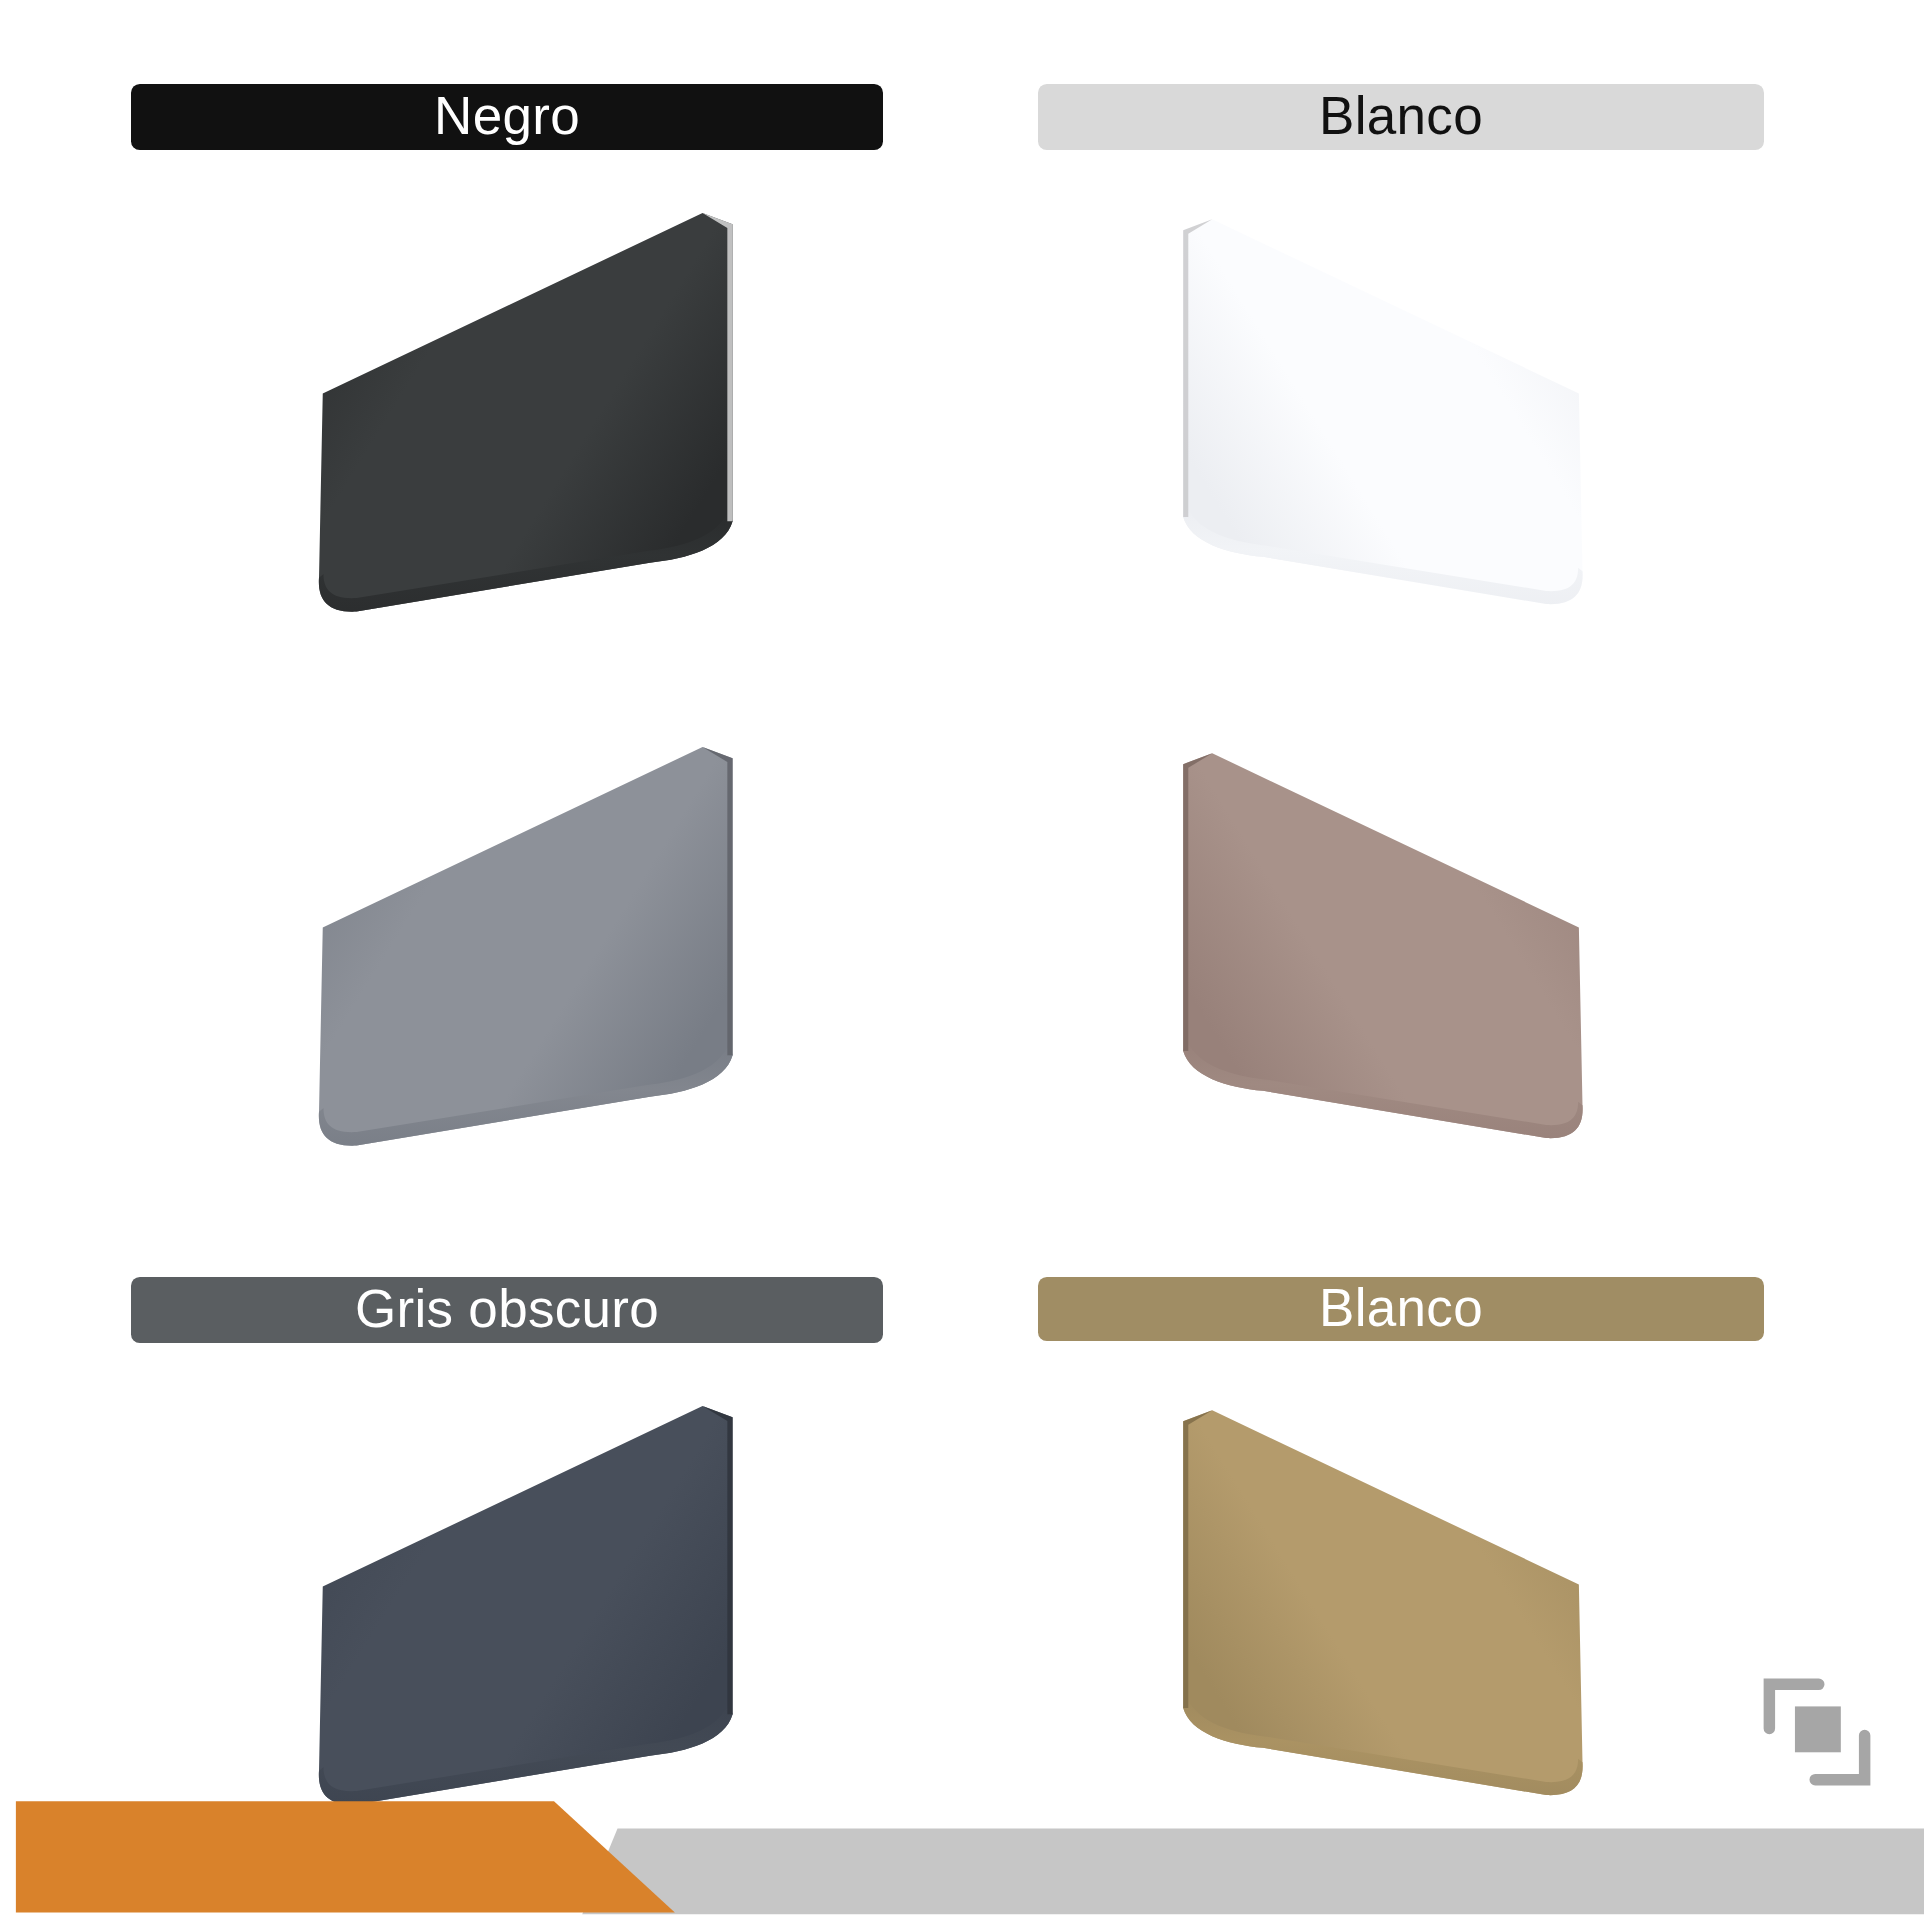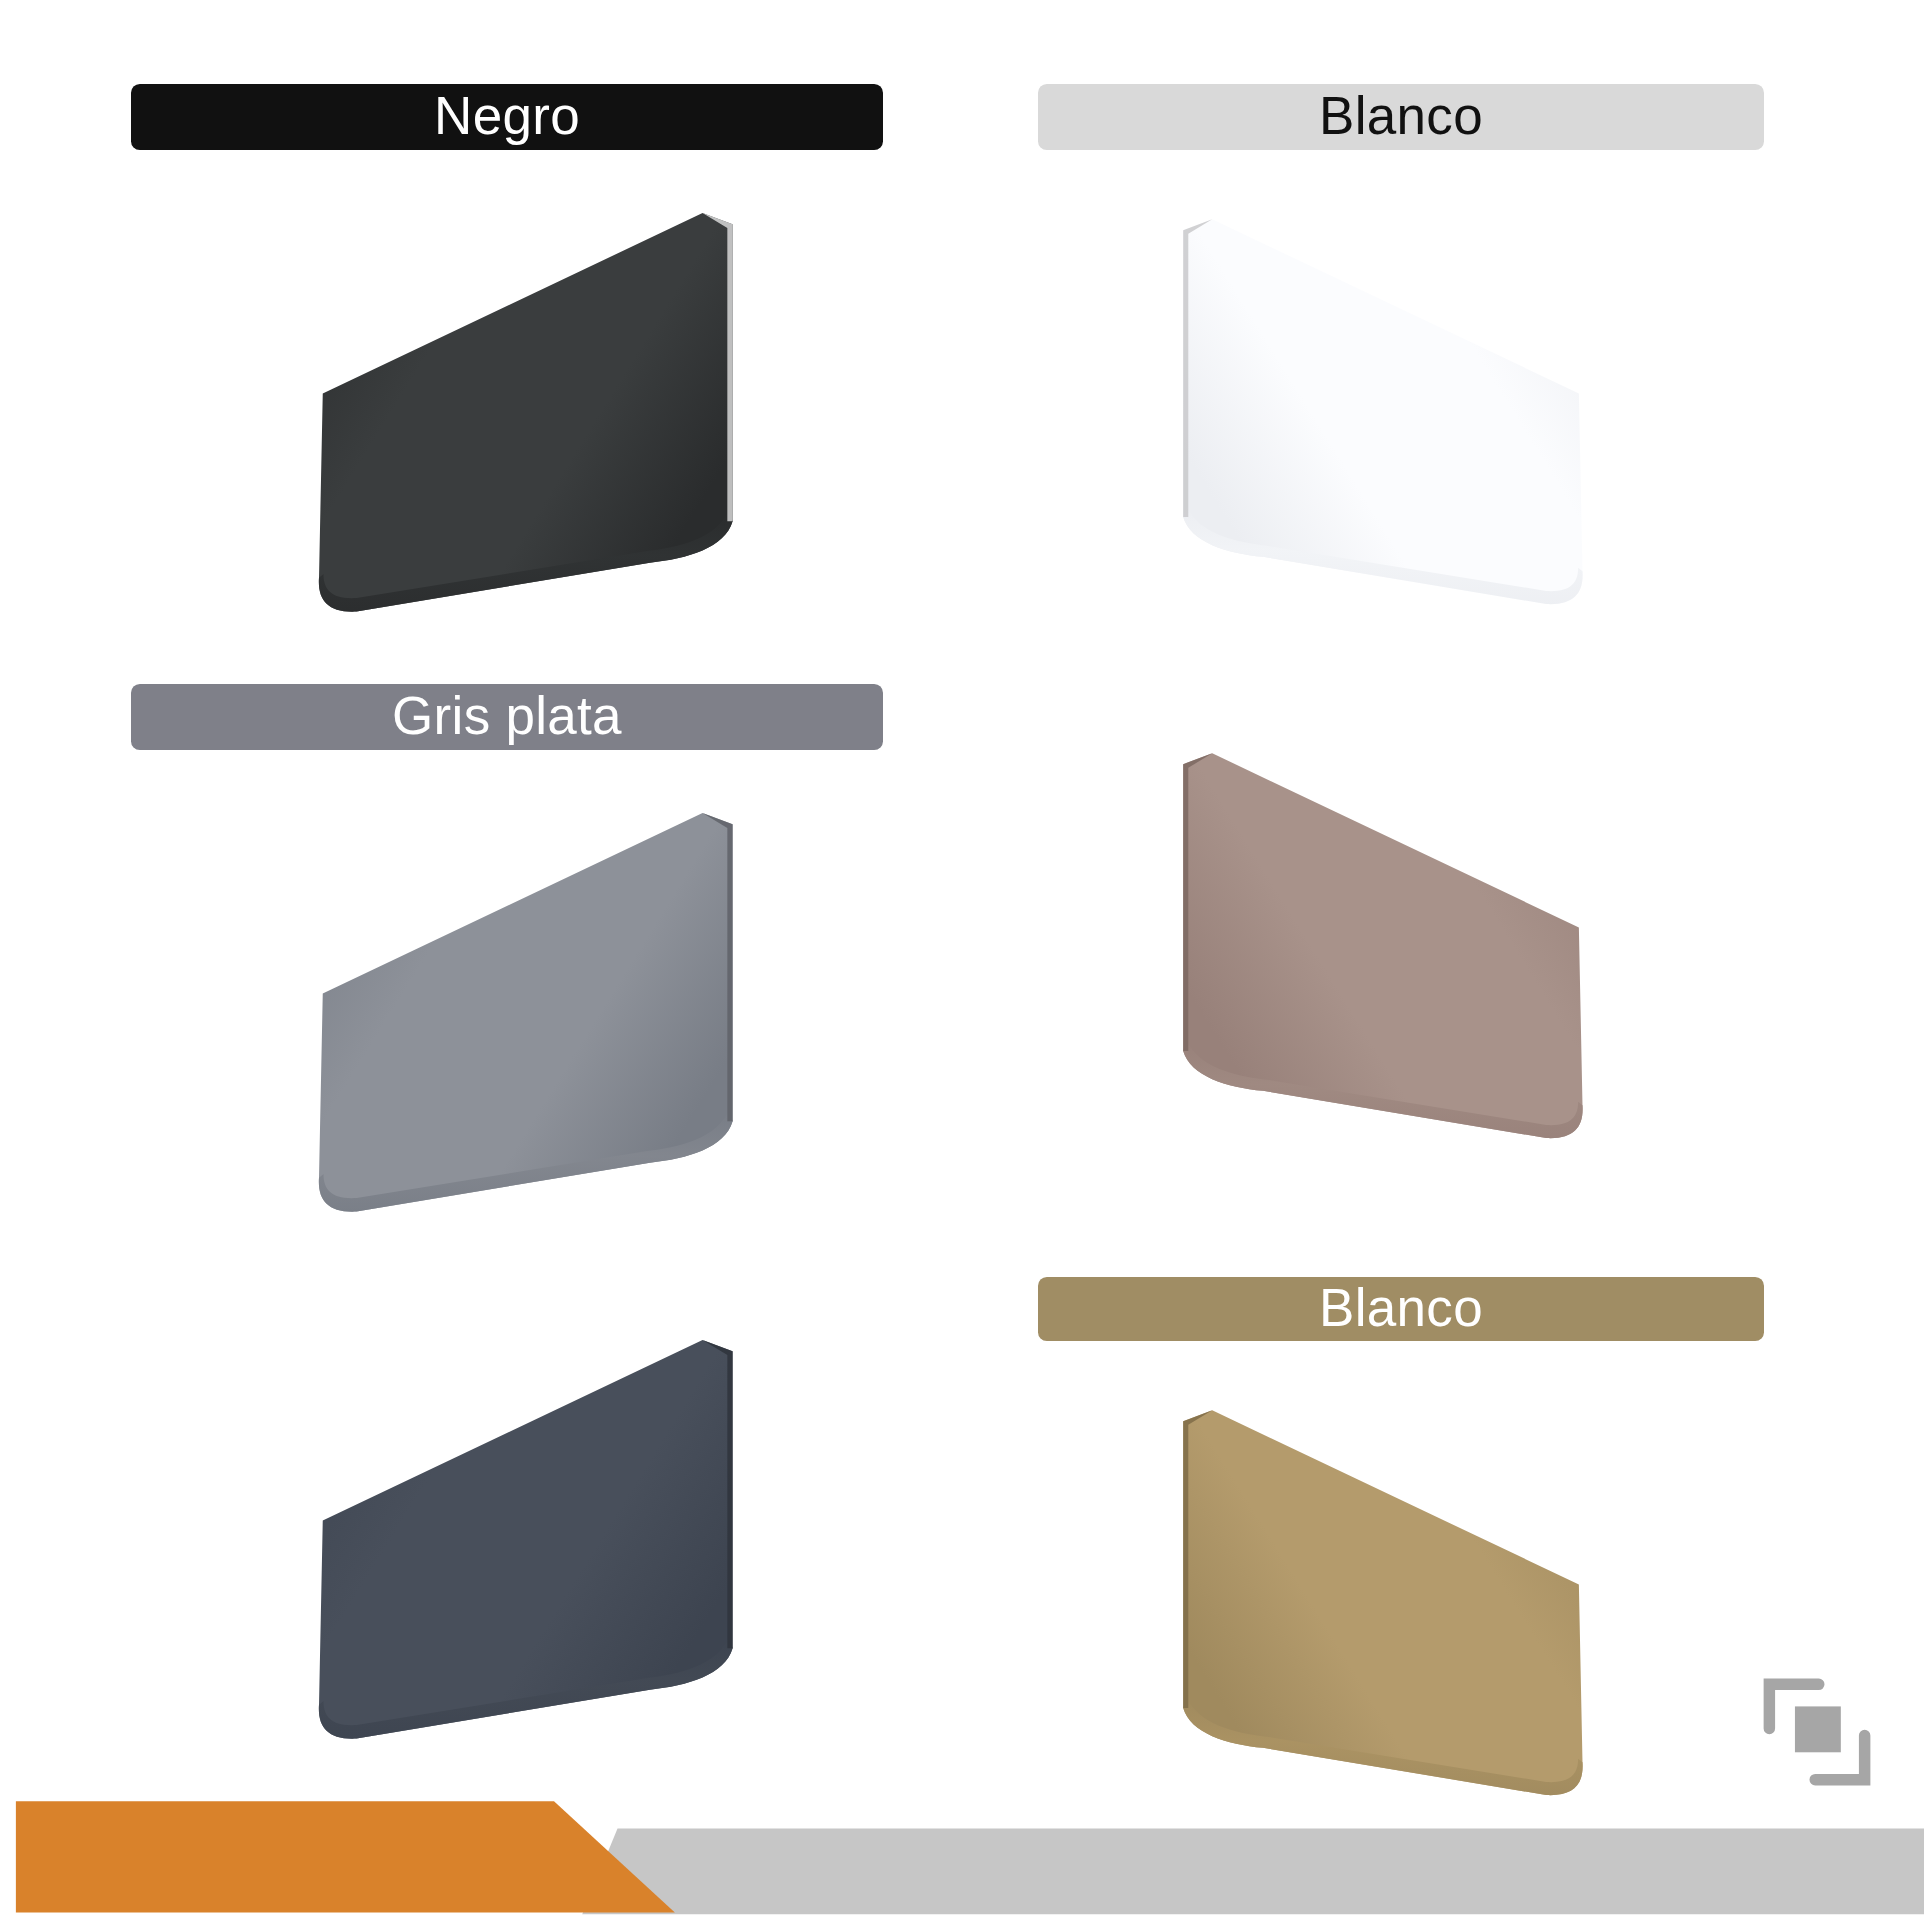--- a/index.html
+++ b/index.html
@@ -108,23 +108,20 @@
             <g transform="translate(1000,0) scale(-1,1)">
               <path d="M 255 300 L 760 60 L 800 75 L 800 470 C 790 505 740 520 690 525 L 300 590 C 262 592 248 575 250 545 Z" fill="url(#g1)"></path>
               <path d="M 250 545 C 248 575 262 592 300 590 L 690 525 C 740 520 790 505 800 470 L 795 455 C 780 492 730 505 682 510 L 300 572 C 268 574 256 562 256 540 Z" fill="url(#gt1)" opacity="0.9"></path>
               <path d="M 760 60 L 800 75 L 800 470 L 793 470 L 793 80 Z" fill="#c9c9cb" opacity="0.85"></path>
             </g>
           </svg>
         </div>
     </div>
 
     <div class="cell r1 c0">
-      <div class="label-bar" style="background: rgb(127, 128, 137); color: rgb(255, 255, 255);">
-        <span class="label-text">Gris plata</span>
-      </div>
       <div class="photo">
           <svg viewBox="0 0 1000 600" preserveAspectRatio="xMidYMid meet">
             <defs>
               <linearGradient id="g2" x1="0%" y1="0%" x2="100%" y2="60%">
                 <stop offset="0%" stop-color="#787d86"></stop>
                 <stop offset="35%" stop-color="#8d9199"></stop>
                 <stop offset="72%" stop-color="#8d9199"></stop>
                 <stop offset="100%" stop-color="#787d86"></stop>
               </linearGradient>
               <linearGradient id="gt2" x1="0%" y1="0%" x2="0%" y2="100%">
@@ -161,20 +158,23 @@
             <g transform="translate(1000,0) scale(-1,1)">
               <path d="M 255 300 L 760 60 L 800 75 L 800 470 C 790 505 740 520 690 525 L 300 590 C 262 592 248 575 250 545 Z" fill="url(#g3)"></path>
               <path d="M 250 545 C 248 575 262 592 300 590 L 690 525 C 740 520 790 505 800 470 L 795 455 C 780 492 730 505 682 510 L 300 572 C 268 574 256 562 256 540 Z" fill="url(#gt3)" opacity="0.9"></path>
               <path d="M 760 60 L 800 75 L 800 470 L 793 470 L 793 80 Z" fill="#7d6962" opacity="0.85"></path>
             </g>
           </svg>
         </div>
     </div>
 
     <div class="cell r2 c0">
+      <div class="label-bar" style="background: rgb(90, 94, 97); color: rgb(255, 255, 255);">
+        <span class="label-text">Gris obscuro</span>
+      </div>
       <div class="photo">
           <svg viewBox="0 0 1000 600" preserveAspectRatio="xMidYMid meet">
             <defs>
               <linearGradient id="g4" x1="0%" y1="0%" x2="100%" y2="60%">
                 <stop offset="0%" stop-color="#3d4450"></stop>
                 <stop offset="35%" stop-color="#484f5b"></stop>
                 <stop offset="72%" stop-color="#484f5b"></stop>
                 <stop offset="100%" stop-color="#3d4450"></stop>
               </linearGradient>
               <linearGradient id="gt4" x1="0%" y1="0%" x2="0%" y2="100%">

